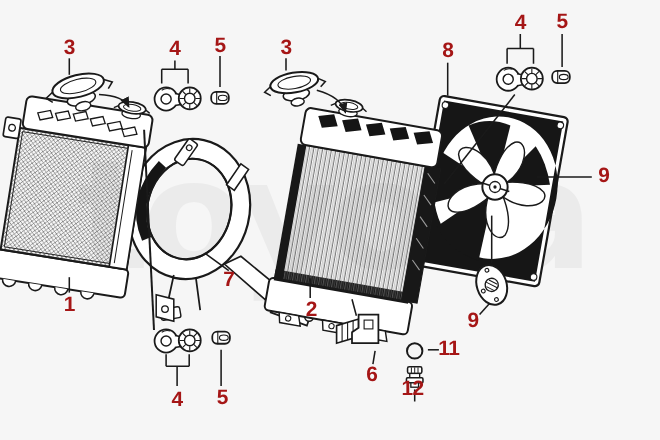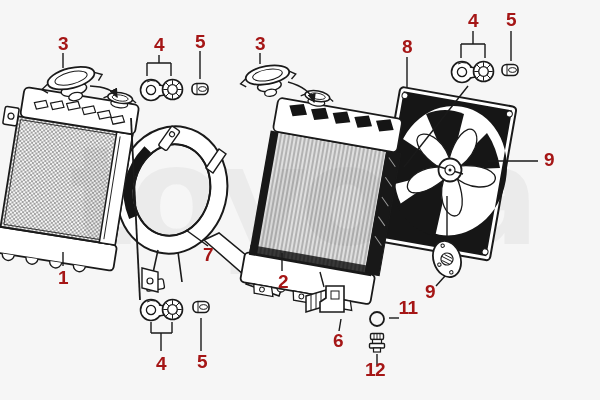--- a/index.html
+++ b/index.html
@@ -230,15 +230,15 @@
   <div class="co" style="left:473px;top:21px">4</div>
   <div class="co" style="left:161px;top:364px">4</div>
   <div class="co" style="left:200px;top:42px">5</div>
   <div class="co" style="left:511px;top:20px">5</div>
   <div class="co" style="left:202px;top:362px">5</div>
   <div class="co" style="left:338px;top:341px">6</div>
   <div class="co" style="left:208px;top:255px">7</div>
   <div class="co" style="left:407px;top:47px">8</div>
   <div class="co" style="left:549px;top:160px">9</div>
   <div class="co" style="left:430px;top:292px">9</div>
-  <div class="co" style="left:408px;top:308px">11</div>
-  <div class="co" style="left:375px;top:370px">12</div>
+  <div class="co" style="left:408px;top:318px">11</div>
+  <div class="co" style="left:375px;top:354px">12</div>
 </div>
 
 </body></html>

